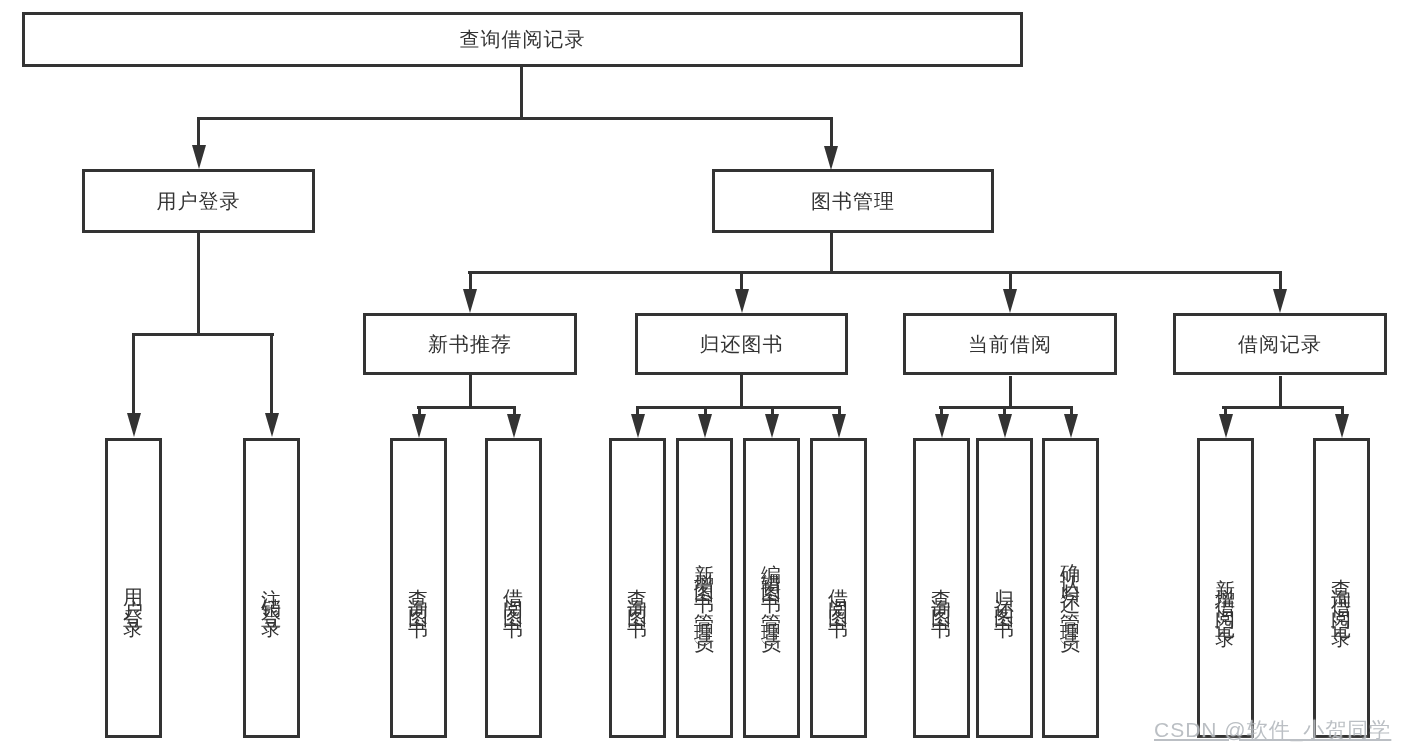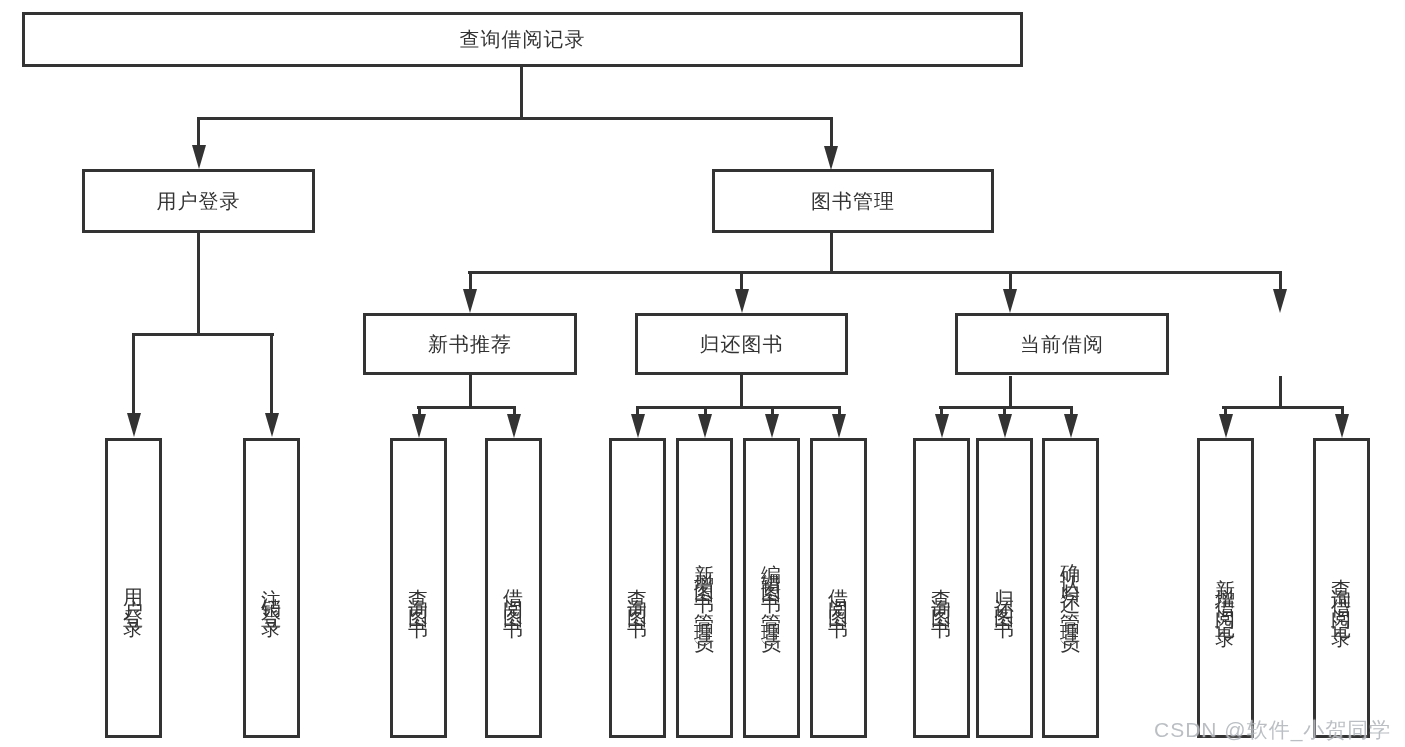--- a/index.html
+++ b/index.html
@@ -57,20 +57,21 @@
   .watermark{
     position:absolute;
     left:1154px;top:716px;
     font-size:21px;
     color:var(--wm);
     opacity:.9;
     letter-spacing:1px;
     white-space:nowrap;
     z-index:20;
     text-shadow:0 0 2px #ffffff;
+    text-decoration:underline;
   }
 </style>
 </head>
 <body>
 
 <div class="stage">
 
   <div class="hbox" style="left:22px;top:12px;width:1001px;height:55px">
     <span>查询借阅记录</span>
   </div>
@@ -106,22 +107,25 @@
   <div class="ahead" style="left:1003px;top:289px"></div>
   <div class="vline" style="left:1279px;top:271px;height:26px"></div>
   <div class="ahead" style="left:1273px;top:289px"></div>
 
   <div class="hbox" style="left:363px;top:313px;width:214px;height:62px">
     <span>新书推荐</span>
   </div>
   <div class="hbox" style="left:635px;top:313px;width:213px;height:62px">
     <span>归还图书</span>
   </div>
-  <div class="hbox" style="left:955px;top:313px;width:214px;height:62px">
+  <div class="hbox" style="left:903px;top:313px;width:214px;height:62px">
     <span>当前借阅</span>
+  </div>
+  <div class="hbox" style="left:1173px;top:313px;width:214px;height:62px">
+    <span>借阅记录</span>
   </div>
 
   <div class="vline" style="left:469px;top:375px;height:34px"></div>
   <div class="hline" style="left:417px;top:406px;width:99px"></div>
   <div class="vline" style="left:418px;top:406px;height:15px"></div>
   <div class="ahead" style="left:412px;top:414px"></div>
   <div class="vline" style="left:513px;top:406px;height:15px"></div>
   <div class="ahead" style="left:507px;top:414px"></div>
 
   <div class="vline" style="left:740px;top:375px;height:34px"></div>

